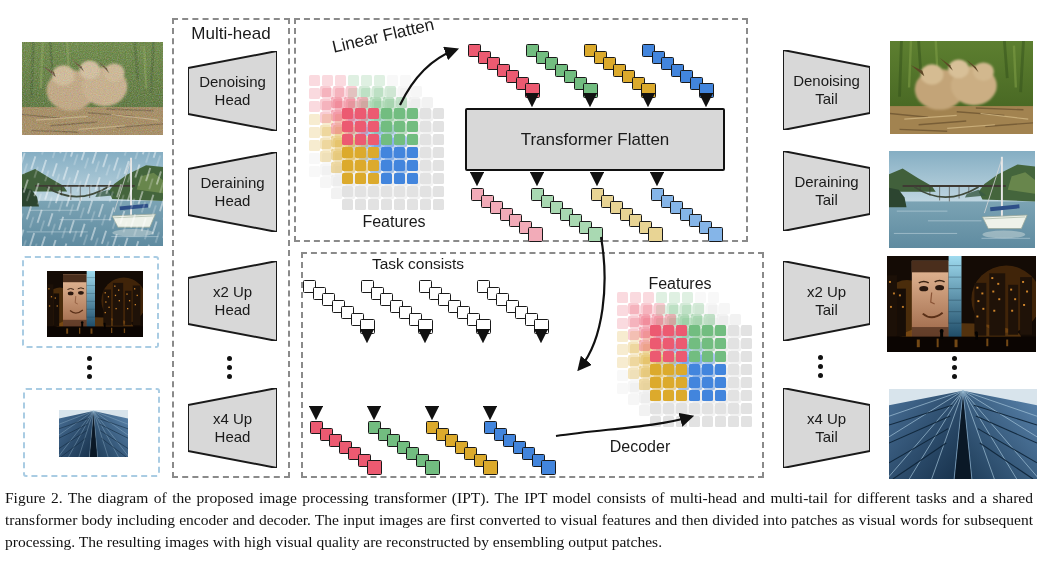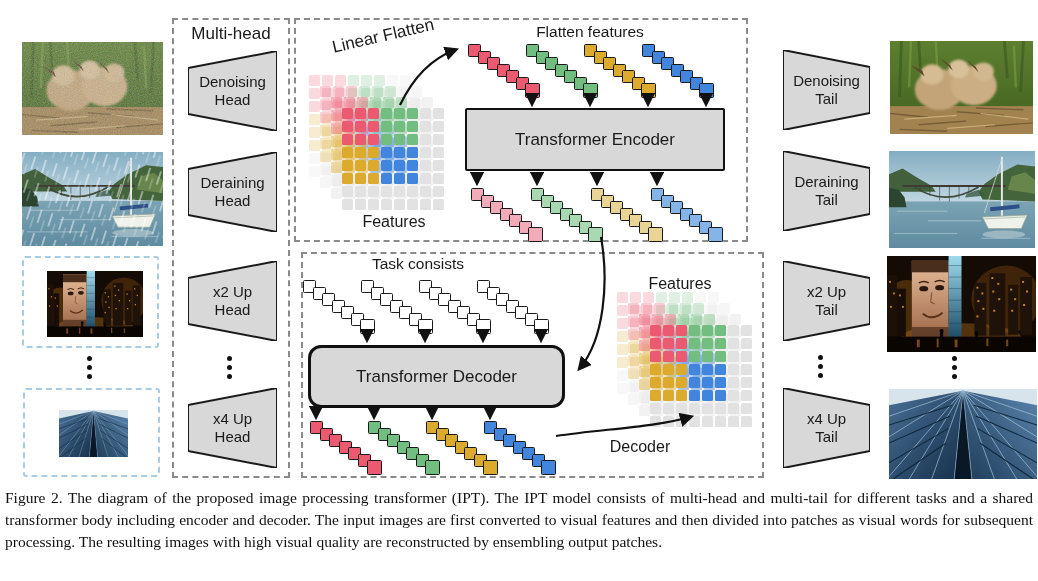--- a/index.html
+++ b/index.html
@@ -583,21 +583,20 @@
         <i class="cell" style="left: 13px; top: 91px; width: 11px; height: 11px; background: rgb(226, 226, 226);"></i>
         <i class="cell" style="left: 26px; top: 91px; width: 11px; height: 11px; background: rgb(226, 226, 226);"></i>
         <i class="cell" style="left: 39px; top: 91px; width: 11px; height: 11px; background: rgb(226, 226, 226);"></i>
         <i class="cell" style="left: 52px; top: 91px; width: 11px; height: 11px; background: rgb(226, 226, 226);"></i>
         <i class="cell" style="left: 65px; top: 91px; width: 11px; height: 11px; background: rgb(226, 226, 226);"></i>
         <i class="cell" style="left: 78px; top: 91px; width: 11px; height: 11px; background: rgb(226, 226, 226);"></i>
         <i class="cell" style="left: 91px; top: 91px; width: 11px; height: 11px; background: rgb(226, 226, 226);"></i>
       </div>
     </div>
   <div class="mini-label" style="left:342px;top:213px;width:104px">Features</div>
-  <div class="mini-label" style="left:520px;top:23px;width:140px;font-size:15.5px">Flatten features</div>
   <div class="chain-group" style="left:468px;top:44px">
       <div class="chain" style="left: 0px;">
         <i class="sq" style="left: 0px; top: 0px; width: 13px; height: 13px; background: rgb(236, 90, 113);"></i>
         <i class="sq" style="left: 9.5px; top: 6.5px; width: 13px; height: 13px; background: rgb(236, 90, 113);"></i>
         <i class="sq" style="left: 19px; top: 13px; width: 13px; height: 13px; background: rgb(236, 90, 113);"></i>
         <i class="sq" style="left: 28.5px; top: 19.5px; width: 13px; height: 13px; background: rgb(236, 90, 113);"></i>
         <i class="sq" style="left: 38px; top: 26px; width: 13px; height: 13px; background: rgb(236, 90, 113);"></i>
         <i class="sq" style="left: 47.5px; top: 32.5px; width: 13px; height: 13px; background: rgb(236, 90, 113);"></i>
         <i class="sq" style="left: 57px; top: 39px; width: 15px; height: 15px; background: rgb(236, 90, 113);"></i>
       </div>
@@ -623,21 +622,21 @@
         <i class="sq" style="left: 0px; top: 0px; width: 13px; height: 13px; background: rgb(66, 133, 221);"></i>
         <i class="sq" style="left: 9.5px; top: 6.5px; width: 13px; height: 13px; background: rgb(66, 133, 221);"></i>
         <i class="sq" style="left: 19px; top: 13px; width: 13px; height: 13px; background: rgb(66, 133, 221);"></i>
         <i class="sq" style="left: 28.5px; top: 19.5px; width: 13px; height: 13px; background: rgb(66, 133, 221);"></i>
         <i class="sq" style="left: 38px; top: 26px; width: 13px; height: 13px; background: rgb(66, 133, 221);"></i>
         <i class="sq" style="left: 47.5px; top: 32.5px; width: 13px; height: 13px; background: rgb(66, 133, 221);"></i>
         <i class="sq" style="left: 57px; top: 39px; width: 15px; height: 15px; background: rgb(66, 133, 221);"></i>
       </div>
     </div>
   <div class="proc-box" style="left:465px;top:108px;width:260px;height:63px">
-    <span>Transformer Encoder</span>
+    <span>Transformer Flatten</span>
   </div>
   <div class="chain-group" style="left:471px;top:188px">
       <div class="chain" style="left: 0px;">
         <i class="sq" style="left: 0px; top: 0px; width: 13px; height: 13px; background: rgb(242, 171, 184);"></i>
         <i class="sq" style="left: 9.5px; top: 6.5px; width: 13px; height: 13px; background: rgb(242, 171, 184);"></i>
         <i class="sq" style="left: 19px; top: 13px; width: 13px; height: 13px; background: rgb(242, 171, 184);"></i>
         <i class="sq" style="left: 28.5px; top: 19.5px; width: 13px; height: 13px; background: rgb(242, 171, 184);"></i>
         <i class="sq" style="left: 38px; top: 26px; width: 13px; height: 13px; background: rgb(242, 171, 184);"></i>
         <i class="sq" style="left: 47.5px; top: 32.5px; width: 13px; height: 13px; background: rgb(242, 171, 184);"></i>
         <i class="sq" style="left: 57px; top: 39px; width: 15px; height: 15px; background: rgb(242, 171, 184);"></i>
@@ -704,23 +703,20 @@
       <div class="chain" style="left: 174px;">
         <i class="sq" style="left: 0px; top: 0px; width: 13px; height: 13px; background: rgb(255, 255, 255);"></i>
         <i class="sq" style="left: 9.5px; top: 6.5px; width: 13px; height: 13px; background: rgb(255, 255, 255);"></i>
         <i class="sq" style="left: 19px; top: 13px; width: 13px; height: 13px; background: rgb(255, 255, 255);"></i>
         <i class="sq" style="left: 28.5px; top: 19.5px; width: 13px; height: 13px; background: rgb(255, 255, 255);"></i>
         <i class="sq" style="left: 38px; top: 26px; width: 13px; height: 13px; background: rgb(255, 255, 255);"></i>
         <i class="sq" style="left: 47.5px; top: 32.5px; width: 13px; height: 13px; background: rgb(255, 255, 255);"></i>
         <i class="sq" style="left: 57px; top: 39px; width: 15px; height: 15px; background: rgb(255, 255, 255);"></i>
       </div>
     </div>
-  <div class="proc-box rounded" style="left:308px;top:345px;width:257px;height:63px">
-    <span>Transformer Decoder</span>
-  </div>
   <div class="chain-group" style="left:310px;top:421px">
       <div class="chain" style="left: 0px;">
         <i class="sq" style="left: 0px; top: 0px; width: 13px; height: 13px; background: rgb(236, 90, 113);"></i>
         <i class="sq" style="left: 9.5px; top: 6.5px; width: 13px; height: 13px; background: rgb(236, 90, 113);"></i>
         <i class="sq" style="left: 19px; top: 13px; width: 13px; height: 13px; background: rgb(236, 90, 113);"></i>
         <i class="sq" style="left: 28.5px; top: 19.5px; width: 13px; height: 13px; background: rgb(236, 90, 113);"></i>
         <i class="sq" style="left: 38px; top: 26px; width: 13px; height: 13px; background: rgb(236, 90, 113);"></i>
         <i class="sq" style="left: 47.5px; top: 32.5px; width: 13px; height: 13px; background: rgb(236, 90, 113);"></i>
         <i class="sq" style="left: 57px; top: 39px; width: 15px; height: 15px; background: rgb(236, 90, 113);"></i>
       </div>

